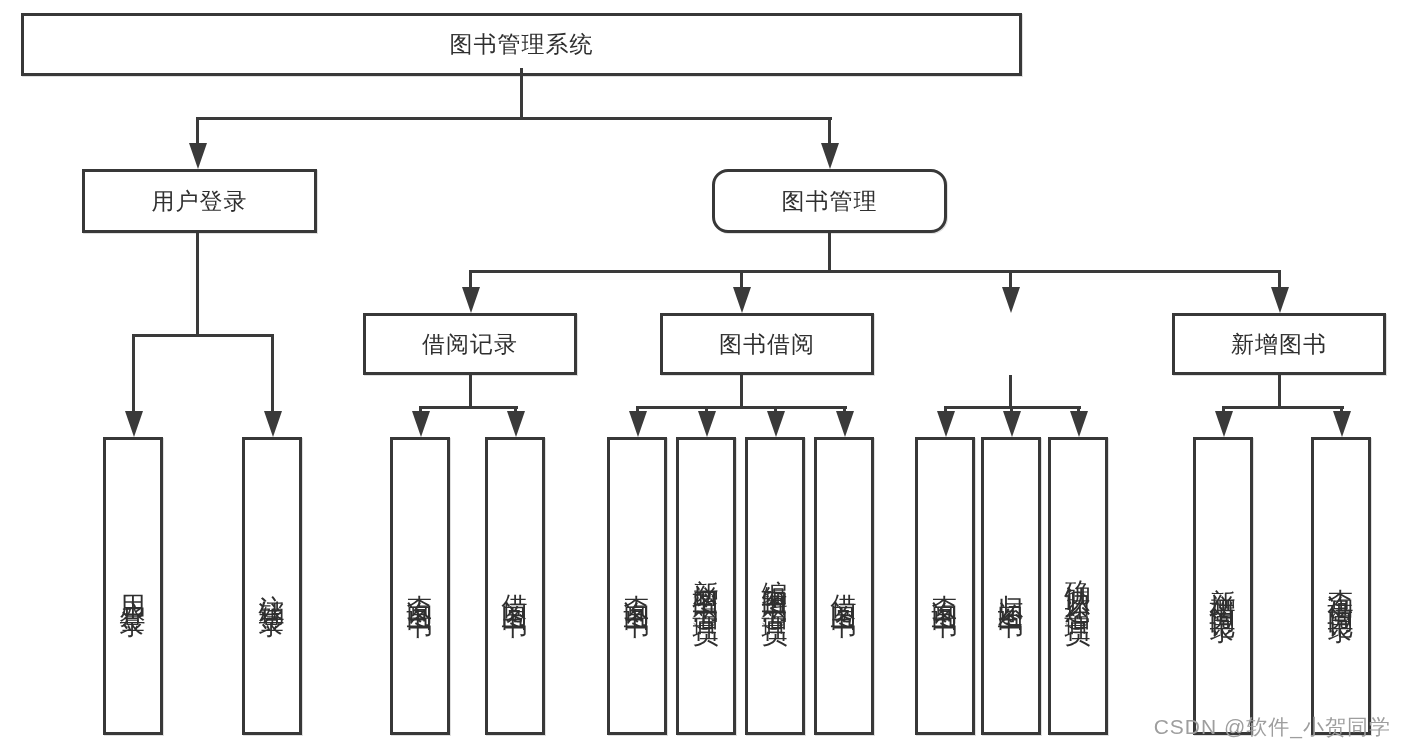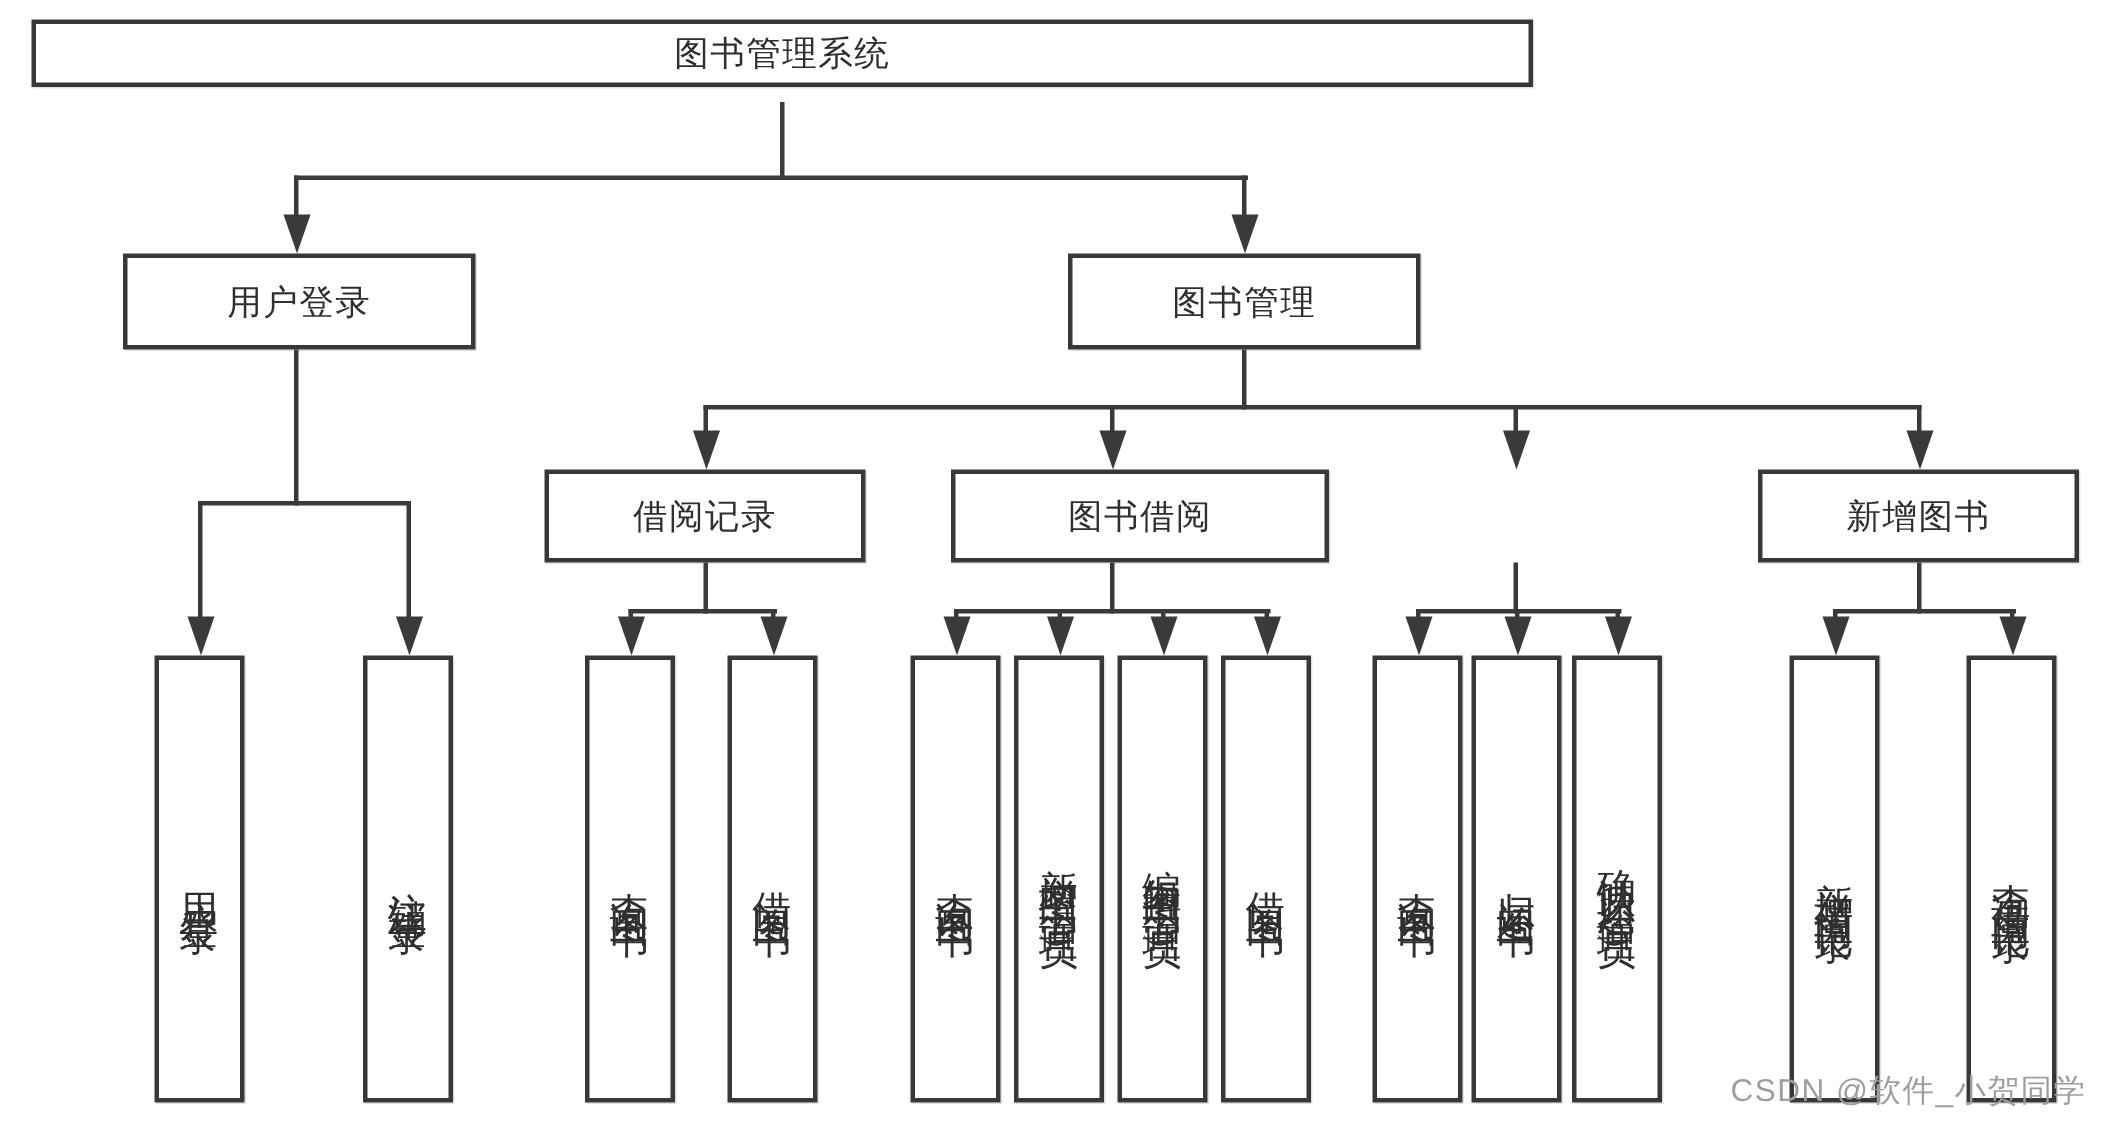--- a/index.html
+++ b/index.html
@@ -46,35 +46,35 @@
     font-size:21px;
     letter-spacing:1px;
     white-space:nowrap;
   }
 </style>
 </head>
 <body>
 
 <div class="canvas">
 
-  <div class="node" style="left:21px;top:13px;width:1001px;height:45px;">
+  <div class="node" style="left:21px;top:13px;width:1001px;height:63px;">
     <span>图书管理系统</span>
   </div>
 
   <div class="vline" style="left:520px;top:68px;height:50px;"></div>
   <div class="hline" style="left:196px;top:117px;width:636px;"></div>
   <div class="vline" style="left:196px;top:117px;height:28px;"></div>
   <div class="arrow" style="left:189px;top:143px;"></div>
   <div class="vline" style="left:828px;top:117px;height:28px;"></div>
   <div class="arrow" style="left:821px;top:143px;"></div>
 
   <div class="node" style="left:82px;top:169px;width:235px;height:64px;">
     <span>用户登录</span>
   </div>
-  <div class="node" style="left:712px;top:169px;width:235px;height:64px;">
+  <div class="node" style="left:712px;top:169px;width:235px;height:64px;border-radius:16px;">
     <span>图书管理</span>
   </div>
 
   <div class="vline" style="left:196px;top:233px;height:104px;"></div>
   <div class="hline" style="left:132px;top:334px;width:142px;"></div>
   <div class="vline" style="left:132px;top:334px;height:79px;"></div>
   <div class="arrow" style="left:125px;top:411px;"></div>
   <div class="vline" style="left:271px;top:334px;height:79px;"></div>
   <div class="arrow" style="left:264px;top:411px;"></div>
 
@@ -85,21 +85,21 @@
   <div class="vline" style="left:740px;top:270px;height:20px;"></div>
   <div class="arrow" style="left:733px;top:287px;"></div>
   <div class="vline" style="left:1009px;top:270px;height:20px;"></div>
   <div class="arrow" style="left:1002px;top:287px;"></div>
   <div class="vline" style="left:1278px;top:270px;height:20px;"></div>
   <div class="arrow" style="left:1271px;top:287px;"></div>
 
   <div class="node" style="left:363px;top:313px;width:214px;height:62px;">
     <span>借阅记录</span>
   </div>
-  <div class="node" style="left:634px;top:313px;width:252px;height:62px;">
+  <div class="node" style="left:660px;top:313px;width:214px;height:62px;">
     <span>图书借阅</span>
   </div>
   <div class="node" style="left:1172px;top:313px;width:214px;height:62px;">
     <span>新增图书</span>
   </div>
 
   <div class="vline" style="left:469px;top:375px;height:34px;"></div>
   <div class="vline" style="left:740px;top:375px;height:34px;"></div>
   <div class="vline" style="left:1009px;top:375px;height:34px;"></div>
   <div class="vline" style="left:1278px;top:375px;height:34px;"></div>

